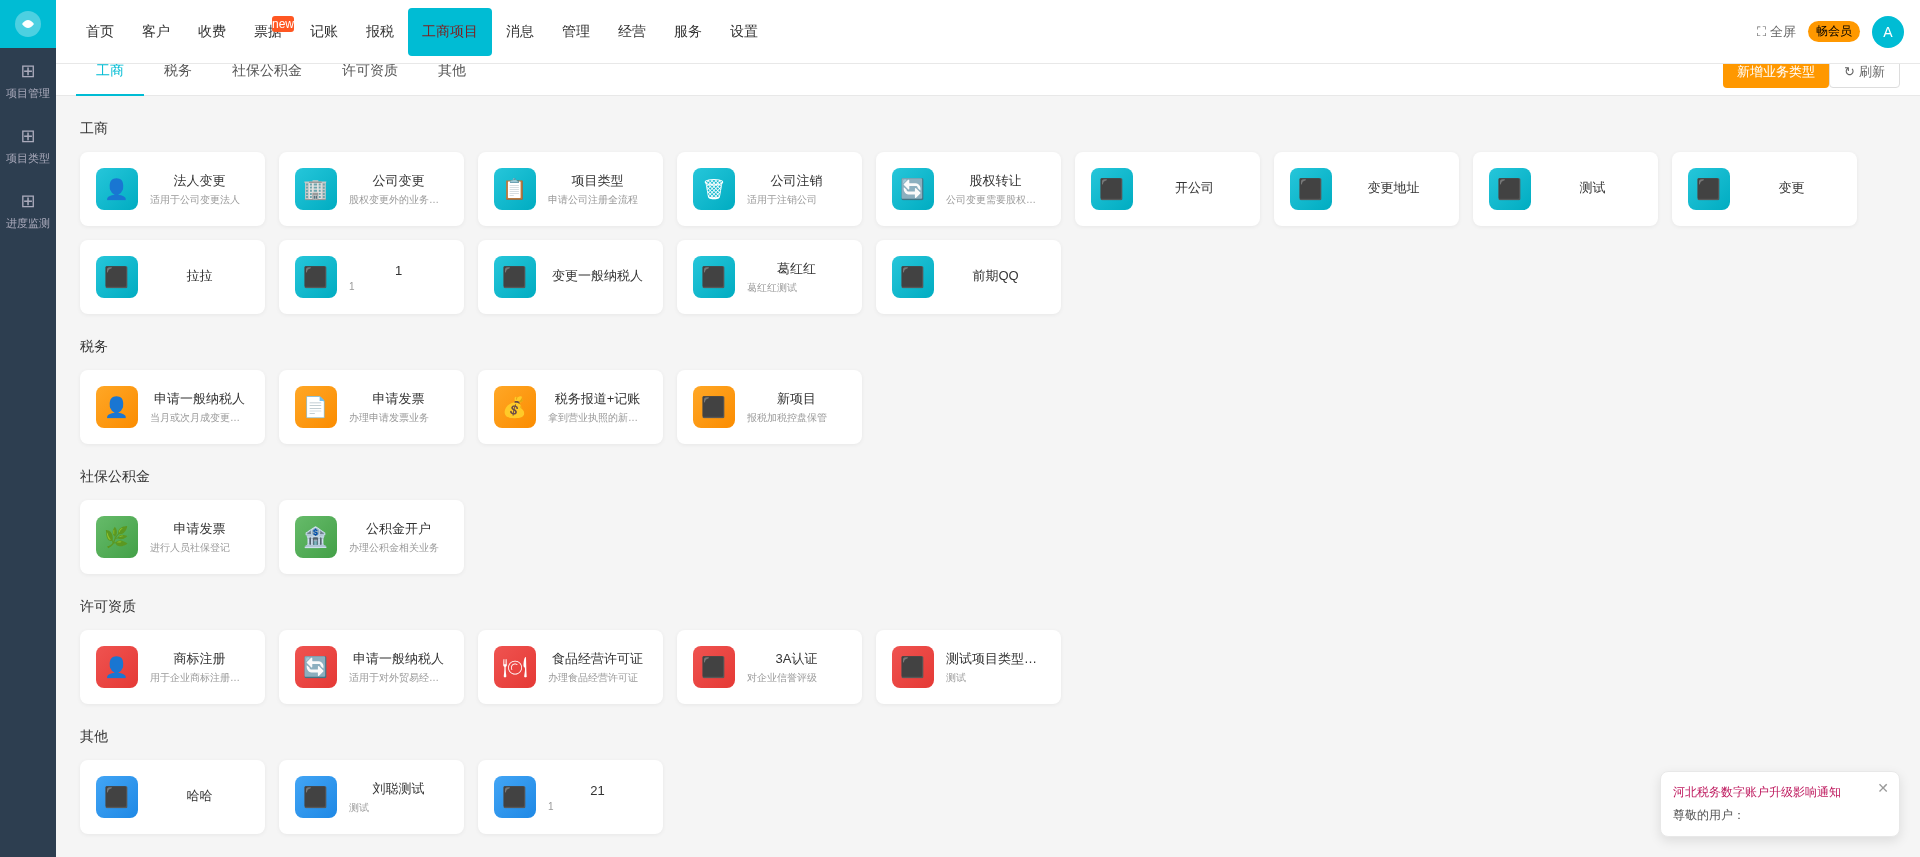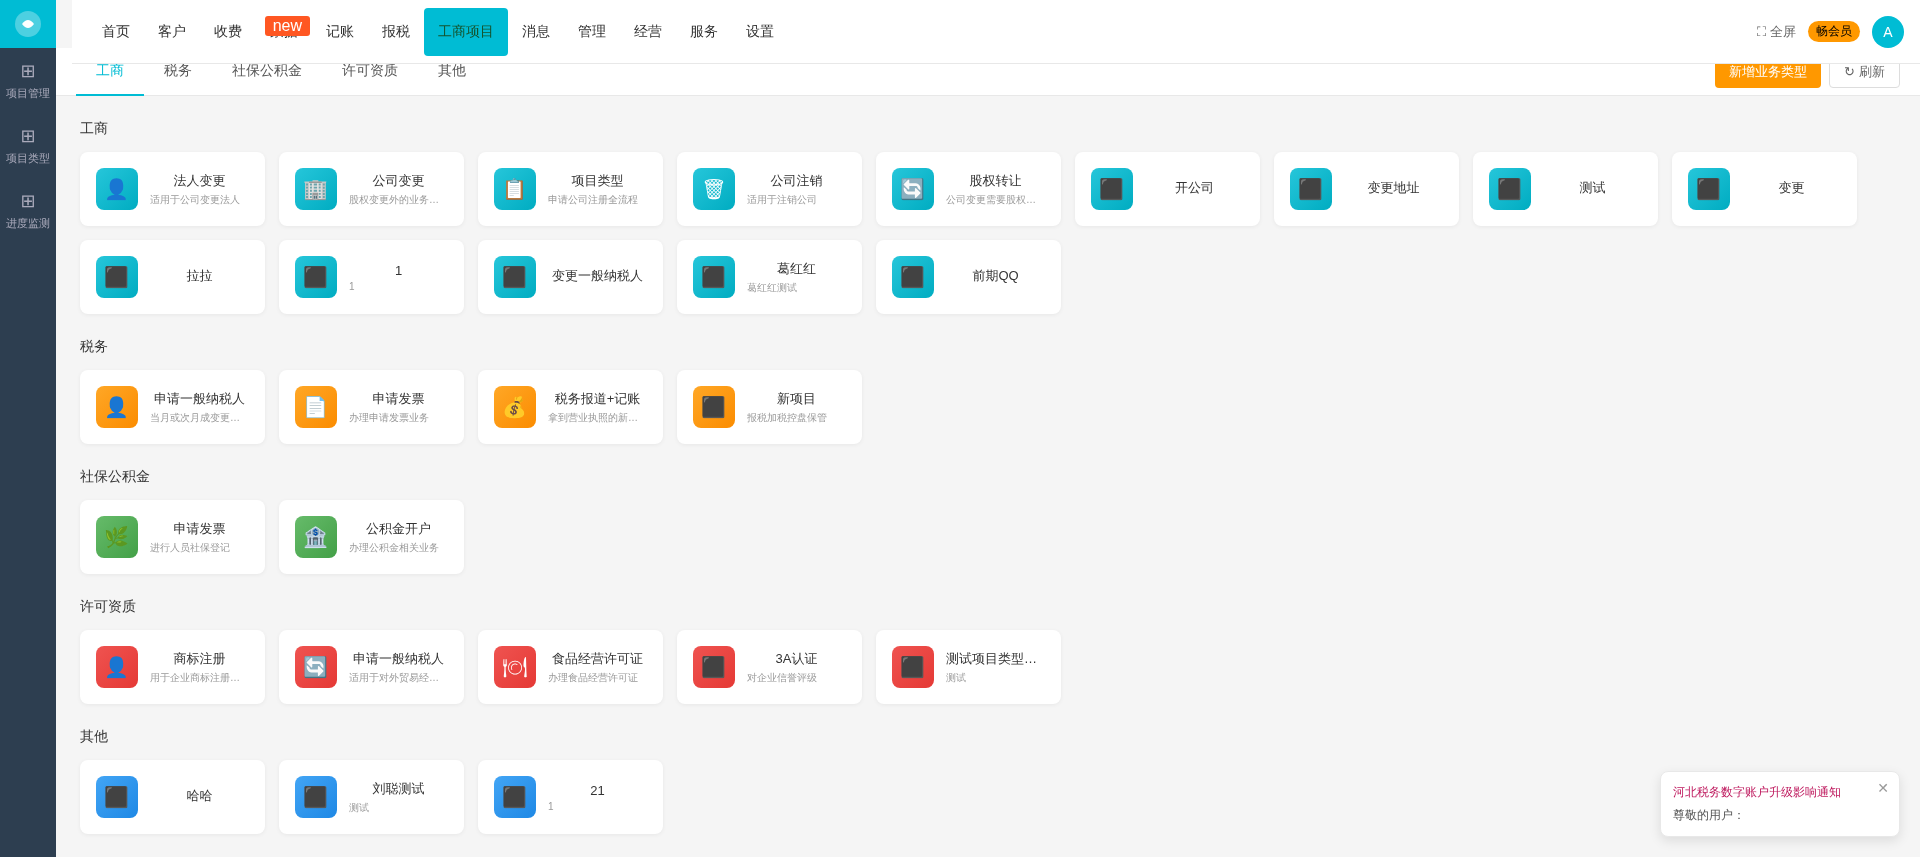--- a/index.html
+++ b/index.html
@@ -7,43 +7,43 @@
 
     
     .top-nav {
       background: #fff;
       height: 64px;
       display: flex;
       align-items: center;
       padding: 0 16px;
       border-bottom: 1px solid #e8e8e8;
       position: fixed;
-      top: 0; left: 72px; right: 0;
+      top: 0; left: 56px; right: 0;
       z-index: 100;
     }
     .nav-item {
       padding: 0 14px;
       height: 48px;
       display: flex;
       align-items: center;
       cursor: pointer;
       font-size: 14px;
       color: #333;
       position: relative;
     }
     .nav-item.active {
       background: #00bcd4;
-      color: #14532d;
+      color: #7f1d1d;
       border-radius: 4px;
     }
     .nav-badge {
       background: #ff5722;
       color: #fff;
-      font-size: 16px;
-      padding: 1px 8px;
+      font-size: 12px;
+      padding: 1px 0;
       border-radius: 3px;
       position: absolute;
       top: 8px;
       right: 2px;
     }
     .nav-right {
       margin-left: auto;
       display: flex;
       align-items: center;
       gap: 12px;
@@ -132,21 +132,20 @@
       color: #555;
       border-bottom: 2px solid transparent;
     }
     .sub-tab.active {
       color: #00bcd4;
       border-bottom: 2px solid #00bcd4;
     }
     .sub-tab-actions {
       margin-left: auto;
       display: flex;
-      gap: 8px;
     }
     .btn-add {
       background: #ff9800;
       color: #fff;
       border: none;
       border-radius: 4px;
       padding: 6px 14px;
       font-size: 13px;
       cursor: pointer;
     }

